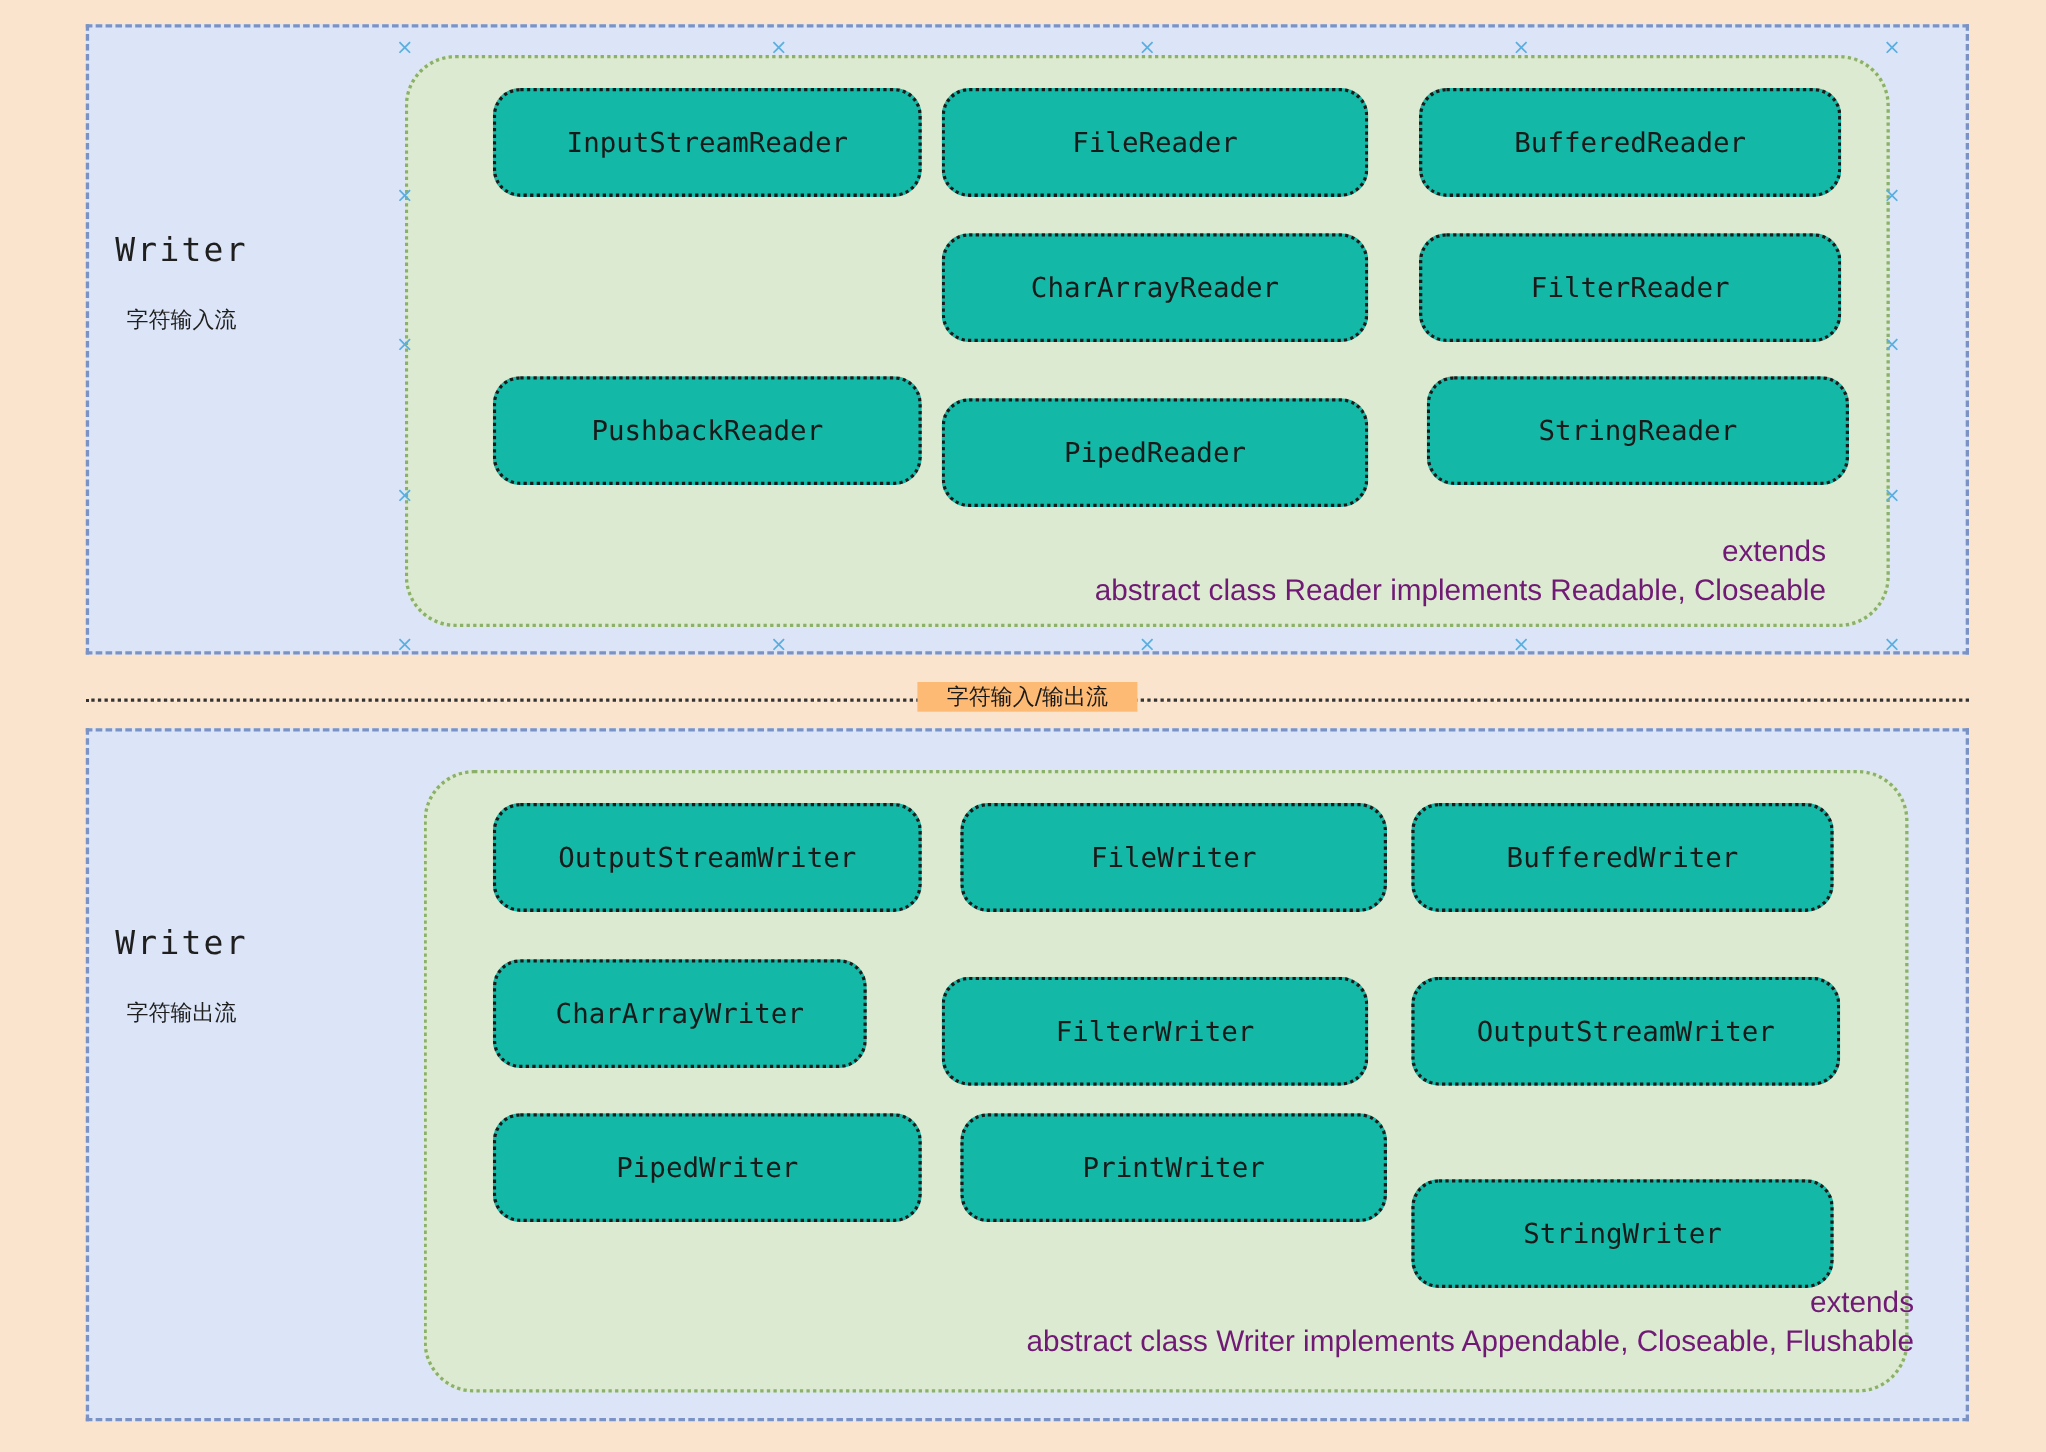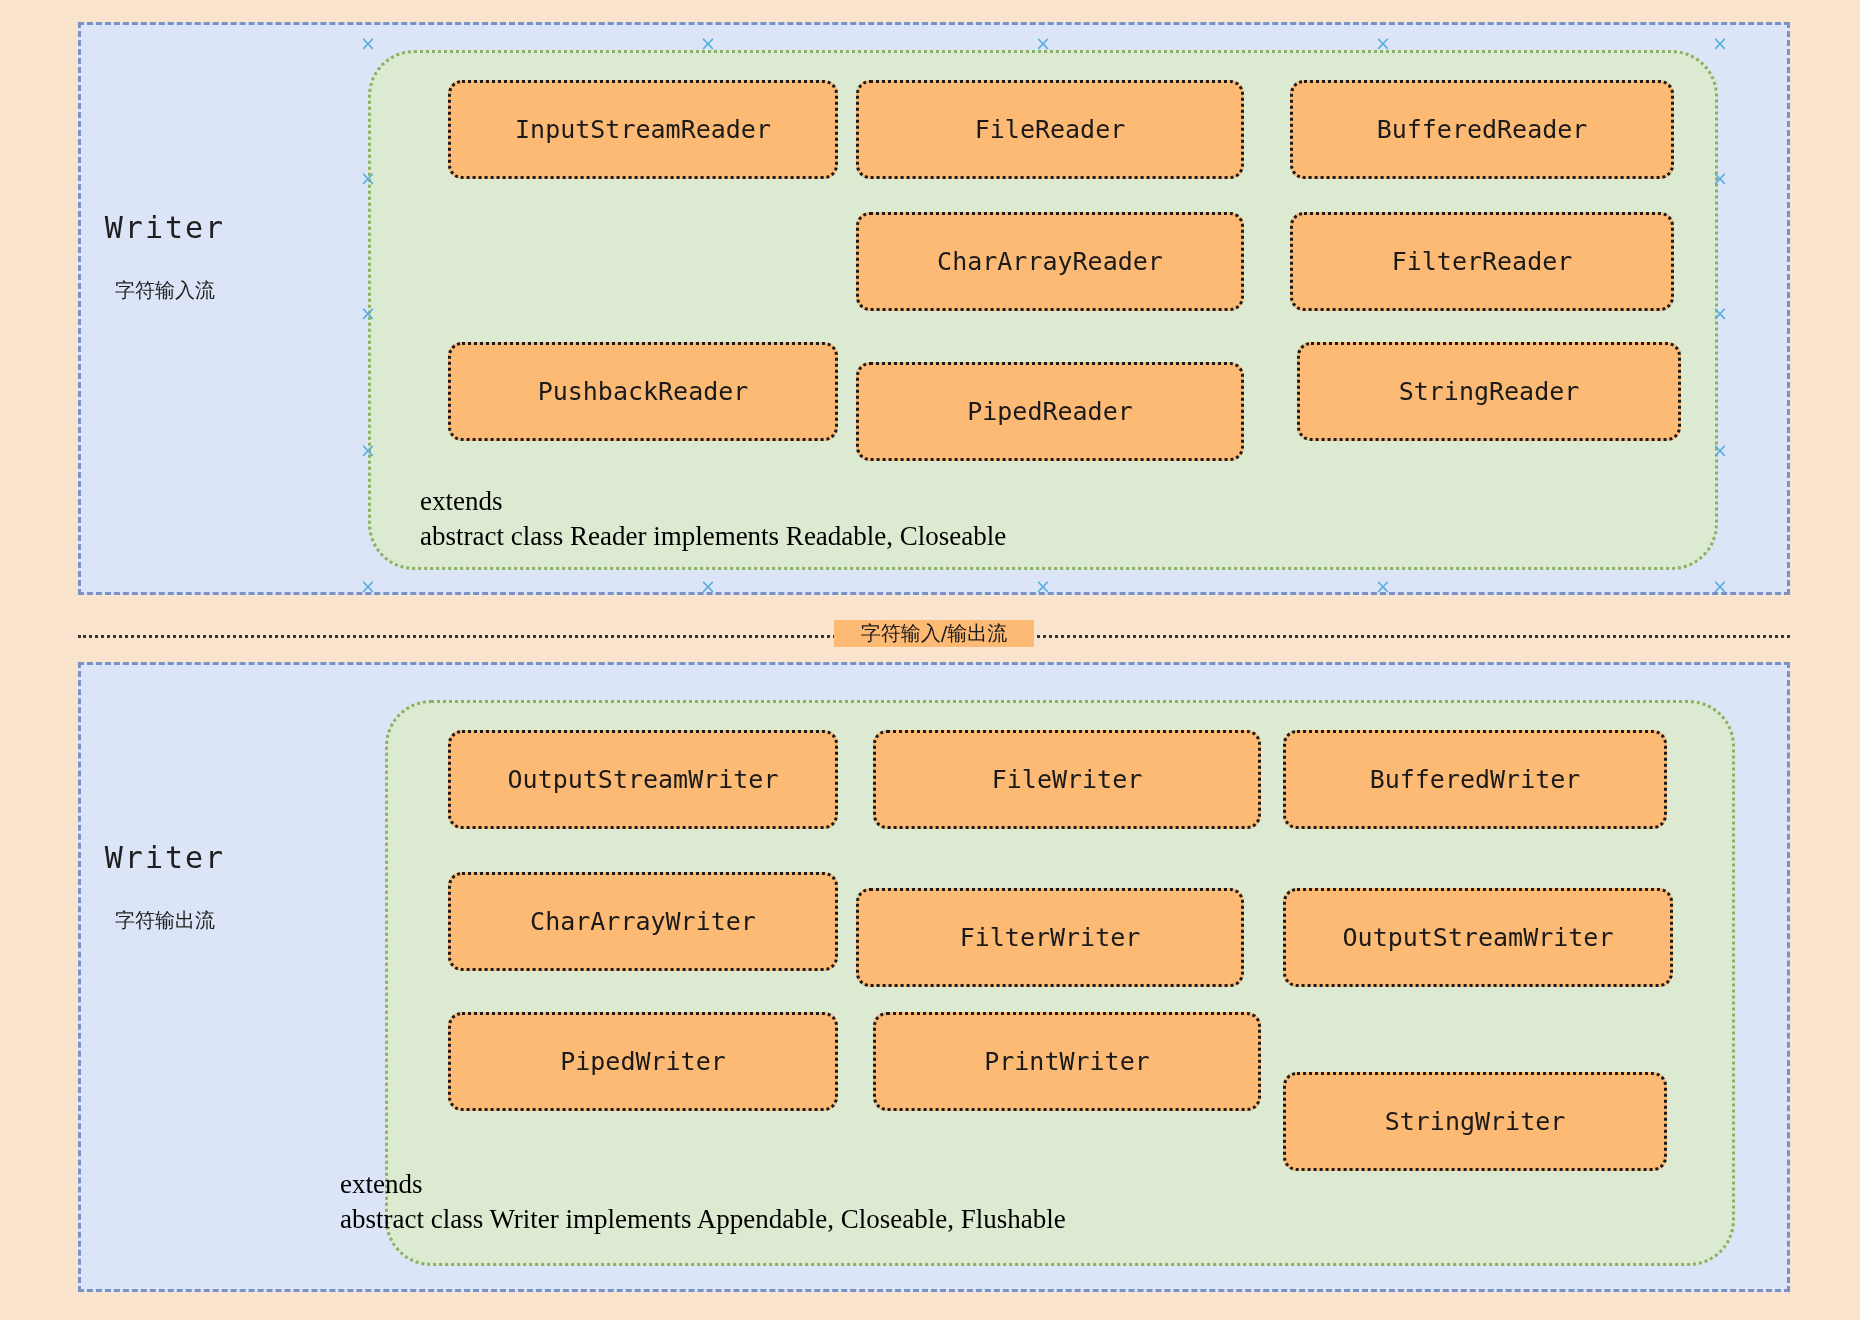--- a/index.html
+++ b/index.html
@@ -66,40 +66,40 @@
     border: 3px dotted #8bb06a;
     border-radius: 46px;
     box-sizing: border-box;
   }
   #group-reader { left: 368px; top: 50px;  width: 1350px; height: 520px; }
   #group-writer { left: 385px; top: 700px; width: 1350px; height: 566px; }
 
   
   .classbox {
     position: absolute;
-    background: #fdba74;
+    background: #14b8a6;
     border: 3px dotted #1a1a1a;
-    border-radius: 14px;
+    border-radius: 25px;
     box-sizing: border-box;
     display: flex;
     align-items: center;
     justify-content: center;
     font-family: "DejaVu Sans Mono", monospace;
     font-size: 25px;
     color: #1a1a1a;
     letter-spacing: 0px;
     white-space: nowrap;
   }
 
   
   .extends-block {
     position: absolute;
-    text-align: left;
-    font-family: Liberation Serif, serif;
-    color: #000000;
+    text-align: right;
+    font-family: Liberation Sans, sans-serif;
+    color: #701a75;
     line-height: 1.30;
   }
   .extends-word { font-size: 27px; display: block; }
   .extends-sig  { font-size: 27px; display: block; }
 
   
   #divider {
     position: absolute;
     left: 78px;
     top: 635px;
@@ -193,21 +193,21 @@
     <div class="section-title">Writer</div>
     <div class="section-sub">字符输出流</div>
   </div>
 
   <div class="group" id="group-writer"></div>
 
   <div class="classbox" style="left:448px; top:730px; width:390px; height:99px;">OutputStreamWriter</div>
   <div class="classbox" style="left:873px; top:730px; width:388px; height:99px;">FileWriter</div>
   <div class="classbox" style="left:1283px; top:730px; width:384px; height:99px;">BufferedWriter</div>
 
-  <div class="classbox" style="left:448px; top:872px; width:390px; height:99px;">CharArrayWriter</div>
+  <div class="classbox" style="left:448px; top:872px; width:340px; height:99px;">CharArrayWriter</div>
   <div class="classbox" style="left:856px; top:888px; width:388px; height:99px;">FilterWriter</div>
   <div class="classbox" style="left:1283px; top:888px; width:390px; height:99px;">OutputStreamWriter</div>
 
   <div class="classbox" style="left:448px; top:1012px; width:390px; height:99px;">PipedWriter</div>
   <div class="classbox" style="left:873px; top:1012px; width:388px; height:99px;">PrintWriter</div>
   <div class="classbox" style="left:1283px; top:1072px; width:384px; height:99px;">StringWriter</div>
 
   <div class="extends-block" style="left:340px; top:1167px; width:1400px;">
     <span class="extends-word">extends</span>
     <span class="extends-sig">abstract class Writer implements Appendable, Closeable, Flushable</span>

